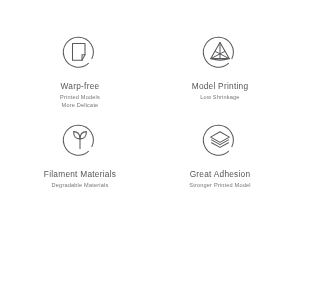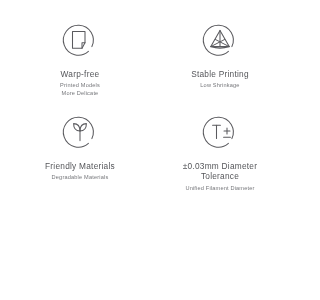--- a/index.html
+++ b/index.html
@@ -14,21 +14,21 @@
     font-family: "Liberation Sans", "DejaVu Sans", sans-serif;
     color: #5a5a5e;
   }
   #feature-grid {
     width: 300px;
     height: 300px;
     display: grid;
     grid-template-columns: 1fr 1fr;
     grid-template-rows: 1fr 1fr 1fr;
     box-sizing: border-box;
-    padding: 14px 10px 10px 10px;
+    padding: 26px 10px 10px 10px;
   }
   .feature-card {
     display: flex;
     flex-direction: column;
     align-items: center;
     justify-content: flex-start;
     text-align: center;
     padding-top: 4px;
   }
   .icon-wrap {
@@ -87,59 +87,56 @@
       <svg viewBox="0 0 44 44" fill="none" stroke="#5a5a5e" stroke-width="1.05" stroke-linecap="round" stroke-linejoin="round">
         <path d="M 33.9 28.6 A 15 15 0 1 0 30.4 33.3"></path>
         <path d="M 22 12.4 L 31.2 28.6 L 12.8 28.6 Z"></path>
         <path d="M 22 12.4 L 22 28.6"></path>
         <path d="M 12.8 28.6 L 26.8 21.4"></path>
         <path d="M 31.2 28.6 L 17.2 21.4"></path>
         <path d="M 12.8 28.6 Q 22 31.6 31.2 28.6"></path>
       </svg>
     </span>
     <div class="feature-title">
-      <span>Stable Printing</span>
+      <span>Model Printing</span>
     </div>
     <div class="feature-sub">
       <div>Low Shrinkage</div>
     </div>
   </div>
 
   <div class="feature-card">
     <span class="icon-wrap">
       <svg viewBox="0 0 44 44" fill="none" stroke="#5a5a5e" stroke-width="1.05" stroke-linecap="round" stroke-linejoin="round">
         <path d="M 33.9 28.6 A 15 15 0 1 0 30.4 33.3"></path>
         <path d="M 22 20.6 L 22 30.6"></path>
         <path d="M 22 21.0 C 22 16.3 19.4 13.6 15.6 13.6 C 15.6 18.3 18.2 21.0 22 21.0 Z"></path>
         <path d="M 22 21.0 C 22 16.3 24.6 13.6 28.4 13.6 C 28.4 18.3 25.8 21.0 22 21.0 Z"></path>
       </svg>
     </span>
     <div class="feature-title">
-      <div>Friendly Materials</div>
+      <div>Filament Materials</div>
     </div>
     <div class="feature-sub">
       <div>Degradable Materials</div>
     </div>
   </div>
 
 
-
   <div class="feature-card">
     <span class="icon-wrap">
       <svg viewBox="0 0 44 44" fill="none" stroke="#5a5a5e" stroke-width="1.05" stroke-linecap="round" stroke-linejoin="round">
         <path d="M 33.9 28.6 A 15 15 0 1 0 30.4 33.3"></path>
-        <path d="M 14.6 15.2 L 22.4 15.2"></path>
-        <path d="M 18.5 15.2 L 18.5 28.4"></path>
-        <path d="M 26.0 21.0 L 32.0 21.0"></path>
-        <path d="M 29.0 18.0 L 29.0 24.0"></path>
-        <path d="M 25.6 27.2 L 32.4 27.2"></path>
+        <path d="M 22 13.8 L 31.4 19.1 L 22 24.4 L 12.6 19.1 Z"></path>
+        <path d="M 13.6 21.9 L 22 26.6 L 30.4 21.9"></path>
+        <path d="M 13.6 24.7 L 22 29.4 L 30.4 24.7"></path>
       </svg>
     </span>
     <div class="feature-title">
-      <div>±0.03mm Diameter</div>
-      <div>Tolerance</div>
+      <span>Great Adhesion</span>
     </div>
     <div class="feature-sub">
-      <div>Unified Filament Diameter</div>
+      <div>Stronger Printed Model</div>
     </div>
   </div>
+
 
 </div>
 
 </body></html>

